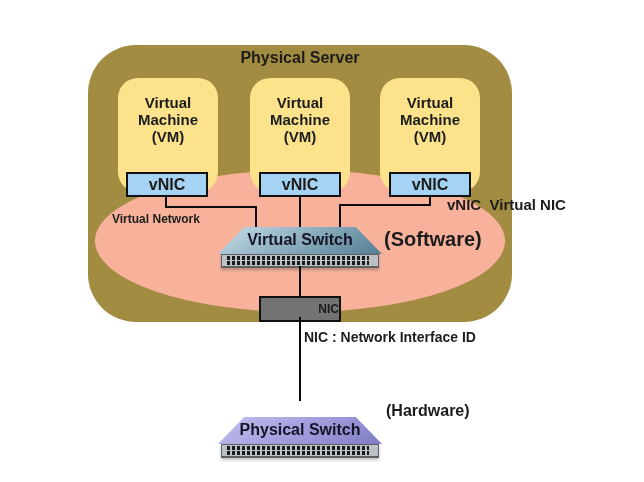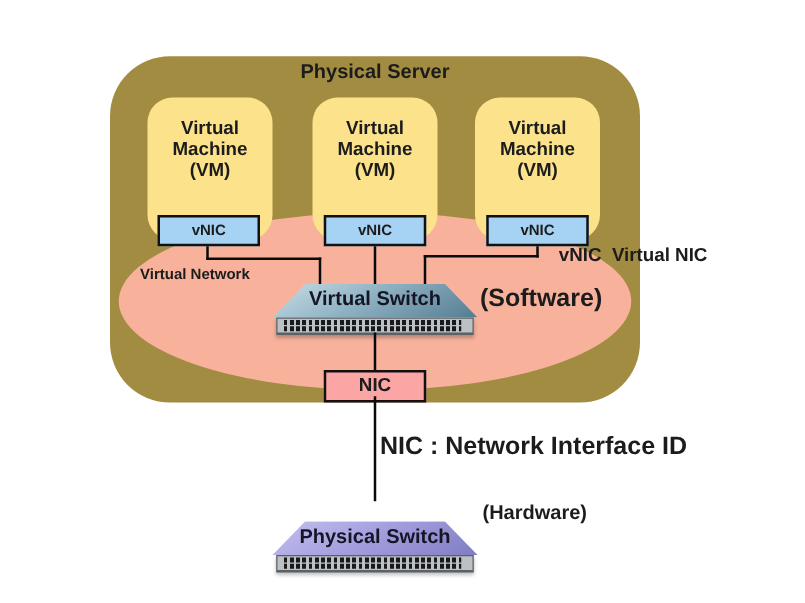--- a/index.html
+++ b/index.html
@@ -48,21 +48,21 @@
     text-align: center; white-space: pre-line;
     font-size: 15px; line-height: 17px; font-weight: 700;
   }
 
   
   .vnic-box {
     top: 172px; width: 78px; height: 21px;
     background: #A6D2F3;
     border: 2px solid #111111;
     text-align: center;
-    font-size: 12px; line-height: 21px; font-weight: 700;
+    font-size: 16px; line-height: 21px; font-weight: 700;
   }
   .vnic1 { left: 126px; } .vnic2 { left: 259px; } .vnic3 { left: 389px; }
 
   
   .line { background: #0a0a0a; }
   .l-v1a { left: 165px; top: 193px; width: 2px;  height: 15px; }
   .l-v1b { left: 165px; top: 206px; width: 92px; height: 2px;  }
   .l-v1c { left: 255px; top: 206px; width: 2px;  height: 26px; }
   .l-v2  { left: 299px; top: 193px; width: 2px;  height: 39px; }
   .l-v3a { left: 429px; top: 193px; width: 2px;  height: 13px; }
@@ -103,29 +103,29 @@
     background-repeat: no-repeat;
     border: 1px solid #5d6165;
     border-bottom-width: 2px;
     box-shadow: 0 2px 3px rgba(0,0,0,0.25);
   }
 
   
   .software-label  { left: 384px; top: 228px; font-size: 20px; font-weight: 700; }
   .hardware-label  { left: 386px; top: 402px; font-size: 16px; font-weight: 700; }
   .vnic-note       { left: 447px; top: 196px; font-size: 15px; font-weight: 700; white-space: pre; }
-  .nic-note        { left: 304px; top: 346px; font-size: 20px; font-weight: 700; }
+  .nic-note        { left: 304px; top: 329px; font-size: 14px; font-weight: 700; }
 
   
   .nic-box {
     left: 259px; top: 296px; width: 78px; height: 22px;
-    background: #fca5a5;
+    background: #737373;
     border: 2px solid #111111;
-    text-align: center;
-    font-size: 15px; line-height: 22px; font-weight: 700;
+    text-align: right;
+    font-size: 12px; line-height: 22px; font-weight: 700;
   }
 </style>
 </head>
 <body>
 
 <div class="stage">
 
   <div class="abs server-box"></div>
   <div class="abs server-label">Physical Server</div>
 

